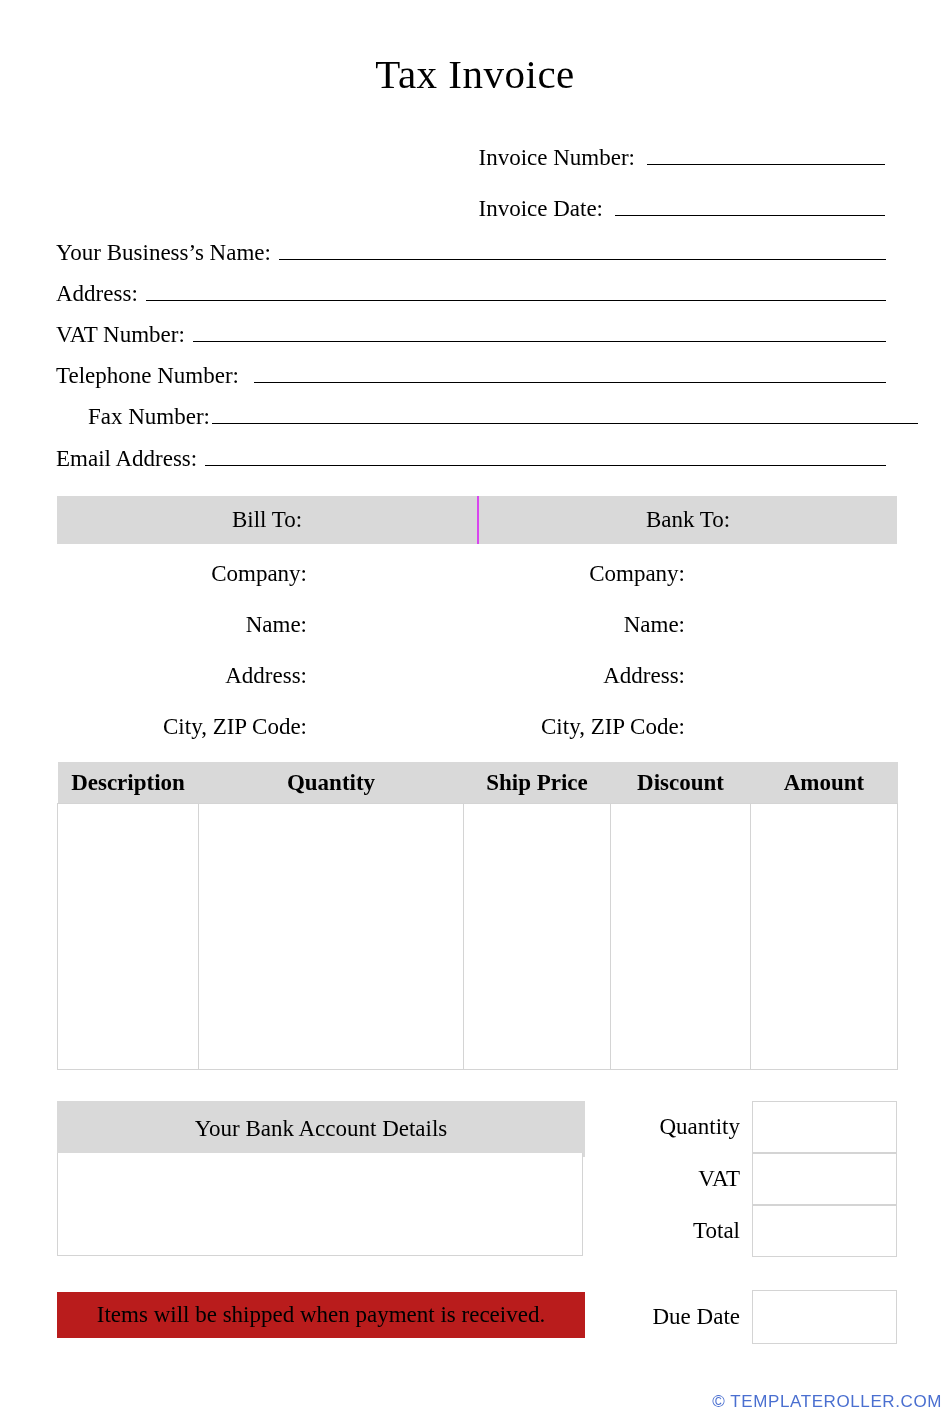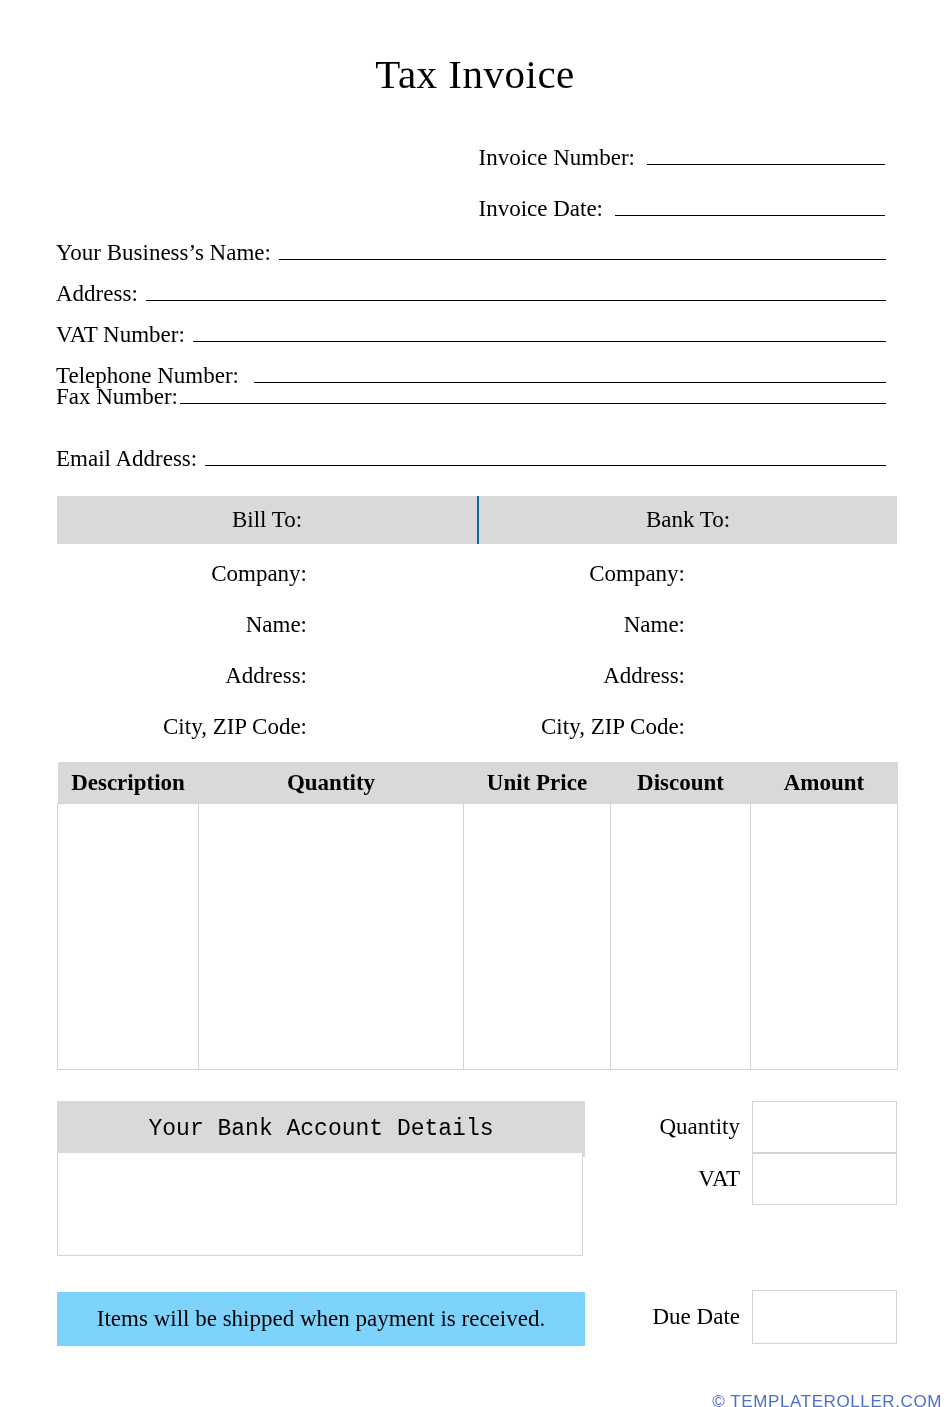--- a/index.html
+++ b/index.html
@@ -94,21 +94,21 @@
   }
   #billship-header > div {
     flex: 1 1 0;
     display: flex;
     align-items: center;
     justify-content: center;
     font-size: 23px;
     background: #d9d9d9;
   }
   #billship-header > div:first-child {
-    border-right: 2px solid #0369a1;
+    border-right: 2px solid #d946ef;
     flex: 0 0 420px;
   }
 
   #billship-body {
     position: absolute;
     left: 57px;
     top: 548px;
     width: 840px;
   }
   .bs-line {
@@ -161,21 +161,20 @@
     position: absolute;
     left: 57px;
     top: 1101px;
     width: 528px;
     height: 56px;
     background: #d9d9d9;
     display: flex;
     align-items: center;
     justify-content: center;
     font-size: 23px;
-    font-family: Liberation Mono, monospace;
   }
   #bank-body {
     position: absolute;
     left: 57px;
     top: 1153px;
     width: 526px;
     height: 103px;
     border: 1px solid #d4d4d4;
     border-top: none;
     background: #ffffff;
@@ -206,22 +205,22 @@
   #total-subtotal { top: 1101px; }
   #total-vat      { top: 1153px; }
   #total-total    { top: 1205px; }
 
   
   #footer-note {
     position: absolute;
     left: 57px;
     top: 1292px;
     width: 528px;
-    height: 54px;
-    background: #7dd3fc;
+    height: 46px;
+    background: #b91c1c;
     display: flex;
     align-items: center;
     justify-content: center;
     font-size: 23px;
   }
   #due-date-row {
     position: absolute;
     left: 600px;
     top: 1290px;
     width: 297px;
@@ -281,21 +280,21 @@
     <span class="b-line"></span>
   </div>
   <div class="biz-row" style="top:322px;">
     <span class="b-label">VAT Number:</span>
     <span class="b-line"></span>
   </div>
   <div class="biz-row" style="top:363px;gap:7px;">
     <span class="b-label">Telephone Number:</span>
     <span class="b-line"></span>
   </div>
-  <div class="biz-row tight" style="top:384px;">
+  <div class="biz-row tight" style="top:404px;margin-left:32px;">
     <span class="b-label">Fax Number:</span>
     <span class="b-line"></span>
   </div>
   <div class="biz-row" style="top:446px;">
     <span class="b-label">Email Address:</span>
     <span class="b-line"></span>
   </div>
 
   <div id="billship-header">
     <div class="gray">Bill To:</div>
@@ -326,21 +325,21 @@
       <col style="width:141px">
       <col style="width:265px">
       <col style="width:147px">
       <col style="width:140px">
       <col style="width:147px">
     </colgroup>
     <thead>
       <tr>
         <th>Description</th>
         <th>Quantity</th>
-        <th>Unit Price</th>
+        <th>Ship Price</th>
         <th>Discount</th>
         <th>Amount</th>
       </tr>
     </thead>
     <tbody>
       <tr>
         <td class="first"></td>
         <td></td>
         <td></td>
         <td></td>
@@ -353,20 +352,24 @@
   <div id="bank-body"></div>
 
   <div class="total-row" id="total-subtotal">
     <span class="t-label">Quantity</span>
     <span class="t-box"></span>
   </div>
   <div class="total-row" id="total-vat">
     <span class="t-label">VAT</span>
     <span class="t-box"></span>
   </div>
+  <div class="total-row" id="total-total">
+    <span class="t-label">Total</span>
+    <span class="t-box"></span>
+  </div>
 
   <div id="footer-note">Items will be shipped when payment is received.</div>
   <div id="due-date-row">
     <span class="t-label">Due Date</span>
     <span class="t-box"></span>
   </div>
 
   <div id="watermark">© TEMPLATEROLLER.COM</div>
 
 </div>

